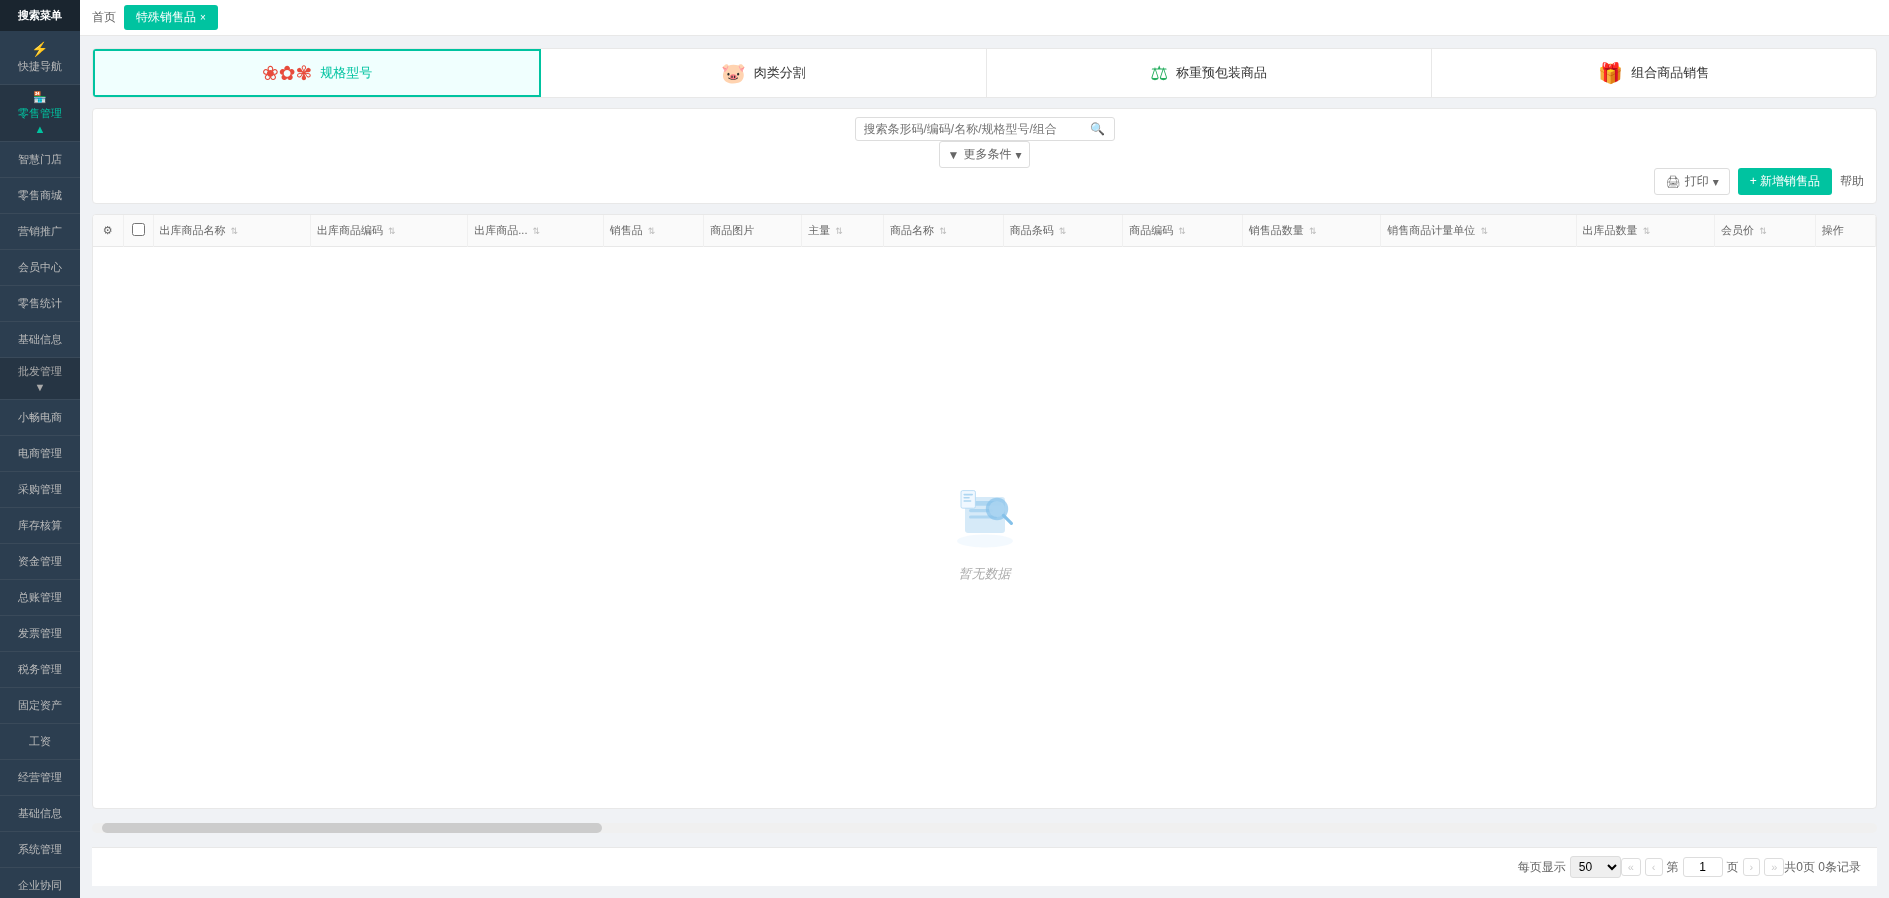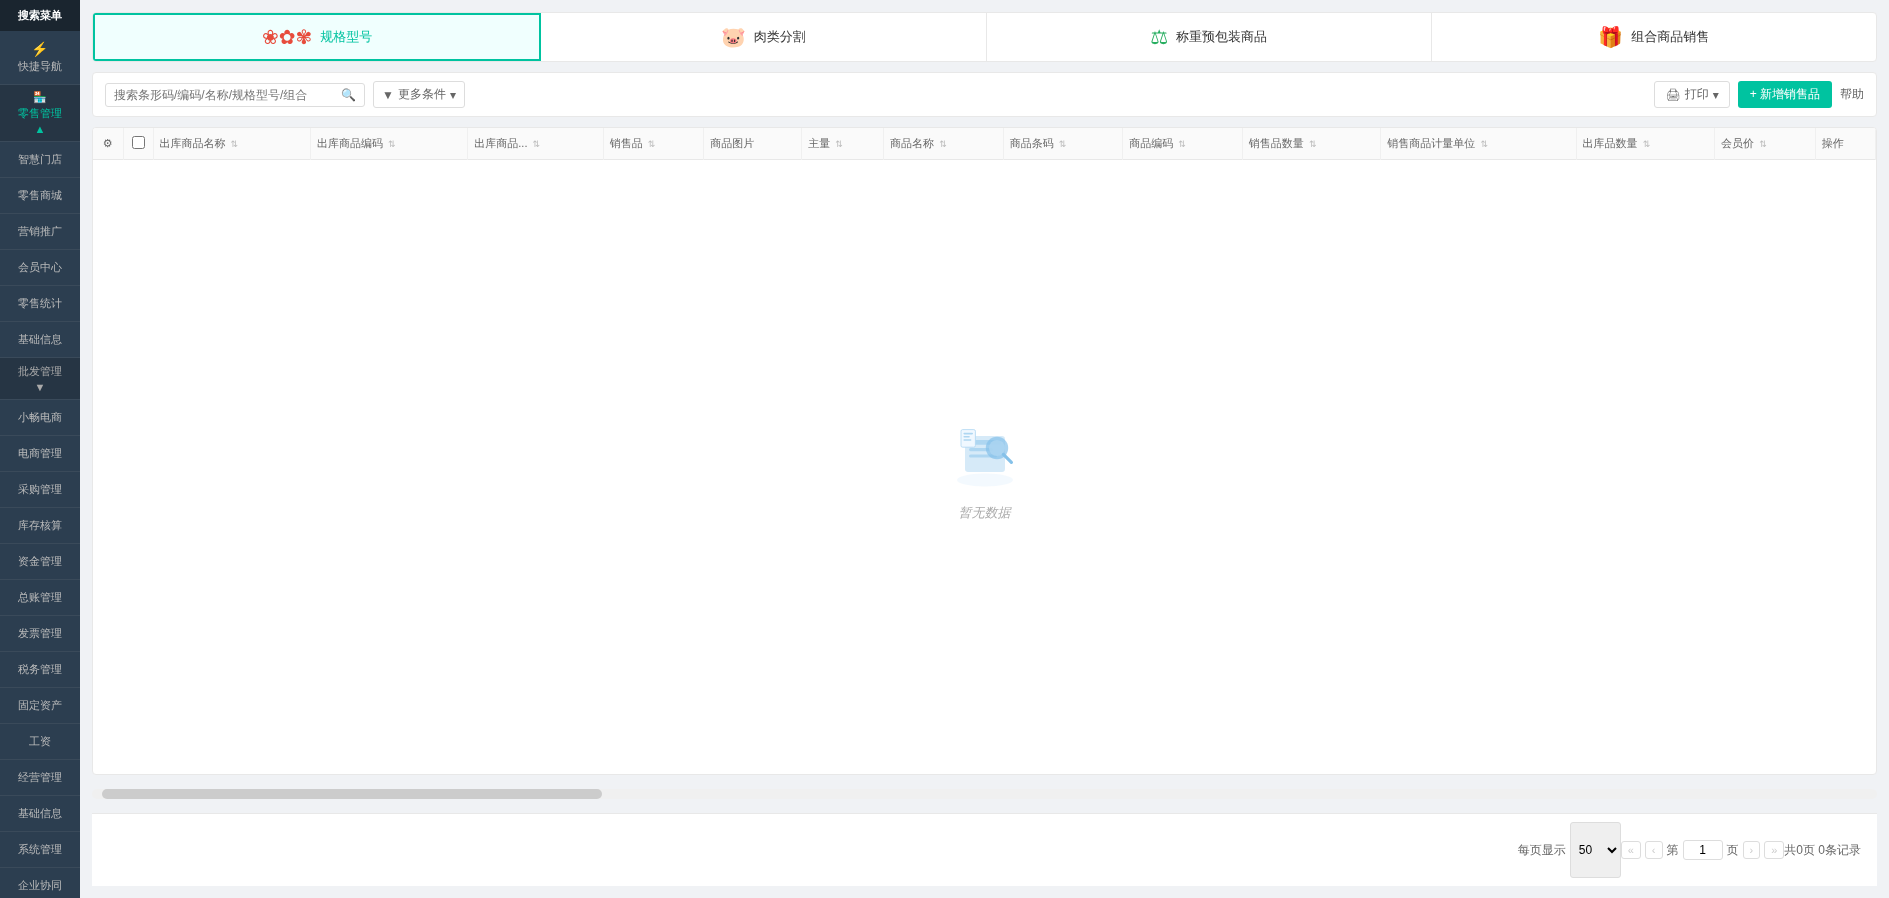--- a/index.html
+++ b/index.html
@@ -131,25 +131,25 @@
       border: 2px solid #00c3a0;
       color: #00c3a0;
       background: #f0fffe;
     }
     .category-tab .tab-icon { font-size: 20px; }
 
     
     .toolbar {
       display: flex;
       align-items: center;
-      gap: 8px;
       background: #fff;
       padding: 8px 12px;
       border-radius: 4px;
       border: 1px solid #e8e8e8;
+      flex-direction: column;
     }
     .search-box {
       display: flex;
       align-items: center;
       border: 1px solid #ddd;
       border-radius: 3px;
       padding: 4px 8px;
       gap: 4px;
       width: 260px;
     }
@@ -275,21 +275,21 @@
       color: #666;
     }
     .page-size-select {
       display: flex;
       align-items: center;
       gap: 4px;
     }
     .page-size-select select {
       border: 1px solid #ddd;
       border-radius: 3px;
-      padding: 19px 4px;
+      padding: 2px 4px;
       font-size: 12px;
     }
     .page-nav {
       display: flex;
       align-items: center;
       gap: 4px;
     }
     .page-nav button {
       border: 1px solid #ddd;
       background: #fff;
@@ -414,20 +414,27 @@
     <span>系统管理</span>
   </div>
   <div class="sidebar-item">
     <span>企业协同</span>
   </div>
 
 </div>
 
 <div class="main">
 
+  <div class="topbar">
+    <span class="topbar-home">首页</span>
+    <div class="topbar-tab">
+      <span>特殊销售品</span>
+      <span class="close-x">×</span>
+    </div>
+  </div>
 
   <div class="content">
 
     <div class="category-tabs">
       <div class="category-tab active">
         <span class="tab-icon icon-fresh">❀✿✾</span>
         <span>规格型号</span>
       </div>
       <div class="category-tab">
         <span class="tab-icon icon-meat">🐷</span>

